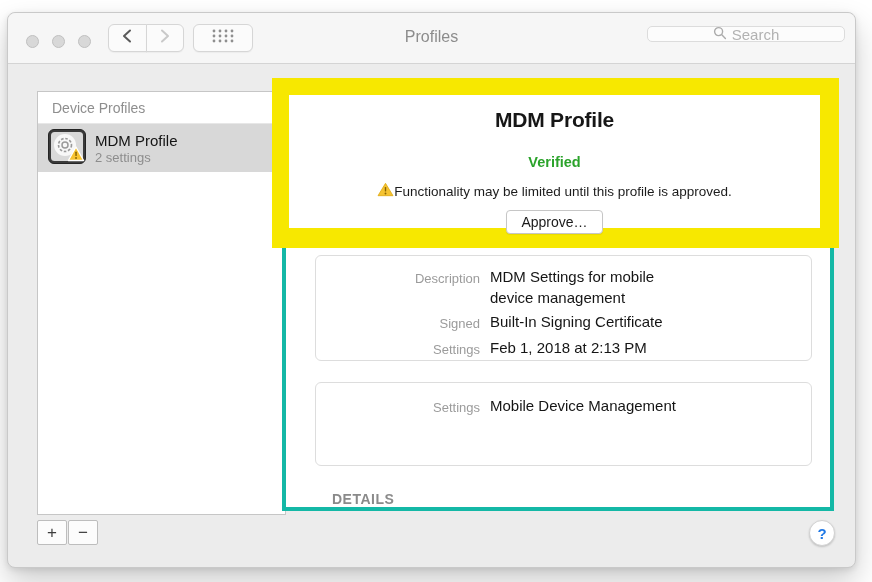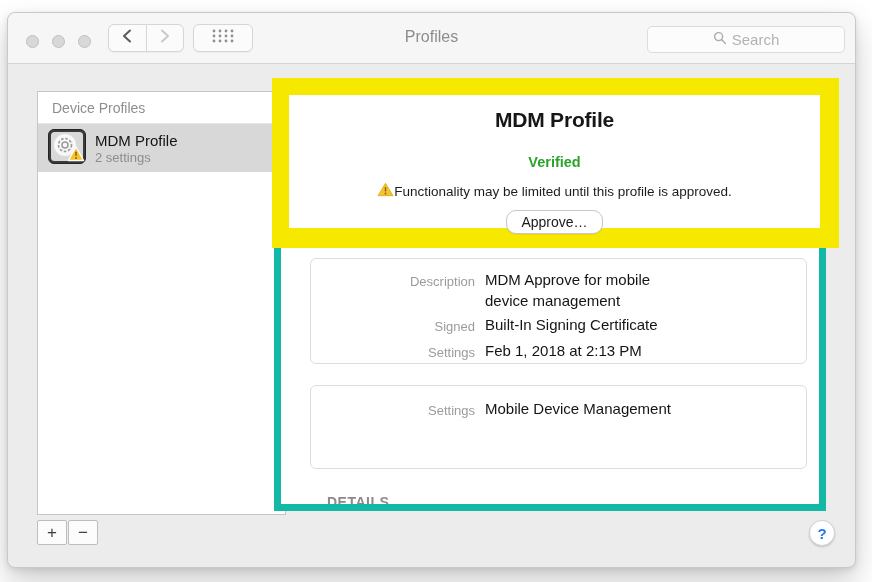--- a/index.html
+++ b/index.html
@@ -8,48 +8,48 @@
   
   .toolbar{position:absolute;left:0;top:0;right:0;height:50px;background:#f6f6f6;border-bottom:1px solid #d4d4d4;border-radius:8px 8px 0 0;}
   .traffic{position:absolute;left:18px;top:22px;display:flex;gap:13px;}
   .light{width:13px;height:13px;border-radius:50%;background:#d8d8d8;border:1px solid #c0c0c0;box-sizing:border-box;}
   .navseg{position:absolute;left:100px;top:11px;display:flex;height:28px;width:76px;}
   .navbtn{flex:1;background:#fbfbfb;border:1px solid #d6d6d6;display:flex;align-items:center;justify-content:center;box-shadow:0 1px 1px rgba(0,0,0,0.04);box-sizing:border-box;}
   .navbtn.back{border-radius:6px 0 0 6px;}
   .navbtn.fwd{border-radius:0 6px 6px 0;margin-left:-1px;}
   .showall{position:absolute;left:185px;top:11px;width:60px;height:28px;background:#fbfbfb;border:1px solid #d6d6d6;border-radius:6px;display:flex;align-items:center;justify-content:center;box-shadow:0 1px 1px rgba(0,0,0,0.04);box-sizing:border-box;}
   .wintitle{position:absolute;left:0;right:0;top:15px;text-align:center;font-size:16px;color:#8c8c8c;pointer-events:none;}
-  .search{position:absolute;right:10px;top:13px;width:198px;height:27px;background:#fcfcfc;border:1px solid #dcdcdc;border-radius:5px;display:flex;align-items:center;justify-content:center;gap:5px;color:#b2b2b2;font-size:15px;box-sizing:border-box;}
+  .search{position:absolute;right:10px;top:13px;width:198px;height:16px;background:#fcfcfc;border:1px solid #dcdcdc;border-radius:5px;display:flex;align-items:center;justify-content:center;gap:5px;color:#b2b2b2;font-size:15px;box-sizing:border-box;}
   
   .sidebar{position:absolute;left:29px;top:78px;width:249px;height:424px;background:#ffffff;border:1px solid #c6c6c6;box-sizing:border-box;}
   .sb-header{padding:8px 14px 7px;font-size:14px;color:#8e8e8e;border-bottom:1px solid #e7e7e7;}
   .sb-row{height:48px;display:flex;align-items:center;gap:9px;padding:0 10px;box-sizing:border-box;}
   .sb-row.selected{background:var(--selection-gray,#d8d8d8);}
   .sb-title{font-size:15px;color:#141414;line-height:19px;}
   .sb-sub{font-size:13px;color:#8d8d8d;line-height:16px;}
   .plusminus{position:absolute;left:29px;top:507px;display:flex;gap:1px;}
   .pmbtn{width:30px;height:25px;background:#fcfcfc;border:1px solid #bdbdbd;color:#3c3c3c;font-size:17px;line-height:22px;text-align:center;box-sizing:border-box;border-radius:2px;padding:0;font-family:inherit;}
   
-  .mainpanel{position:absolute;left:266px;top:78px;width:552px;height:420px;background:#ffffff;border:7px solid #14b8a6;box-sizing:border-box;overflow:hidden;}
+  .mainpanel{position:absolute;left:274px;top:78px;width:552px;height:420px;background:#ffffff;border:4px solid #14b8a6;box-sizing:border-box;overflow:hidden;}
   .card{position:absolute;left:29px;width:497px;background:#fff;border:1px solid #dddddd;border-radius:6px;box-sizing:border-box;}
   .card1{top:160px;height:106px;padding:10px 14px;}
   .card2{top:287px;height:84px;padding:12px 14px;}
   .card3{top:412px;height:40px;}
   .kvgrid{display:grid;grid-template-columns:150px 1fr;column-gap:10px;row-gap:3px;font-size:15px;line-height:21px;}
   .kvlabel{text-align:right;color:#9b9b9b;font-size:13px;padding-top:2px;}
   .kvvalue{color:#151515;}
   .kv-desc{max-width:180px;}
   .details-label{position:absolute;left:46px;top:396px;font-size:14px;font-weight:bold;color:#8a8a8a;letter-spacing:0.5px;}
   
   .highlight{position:absolute;left:264px;top:65px;width:567px;height:170px;background:var(--highlight-yellow,#F7E800);z-index:5;}
   .hl-inner{position:absolute;left:17px;top:17px;right:19px;bottom:20px;background:#ffffff;display:flex;flex-direction:column;align-items:center;text-align:center;padding-top:13px;box-sizing:border-box;}
   .hl-title{font-size:21px;font-weight:bold;color:#161616;letter-spacing:-0.2px;}
   .hl-status{margin-top:22px;font-size:14.5px;font-weight:bold;color:var(--verified-green,#2BA32B);}
   .hl-warnrow{margin-top:12px;display:flex;align-items:center;gap:0;font-size:13.5px;color:#1c1c1c;}
-  .approve{margin-top:10px;background:#ffffff;border:1px solid #c6c6c6;border-radius:10px;padding:3px 14px;font-size:14px;color:#1a1a1a;box-shadow:0 1px 1px rgba(0,0,0,0.06);font-family:inherit;}
+  .approve{margin-top:10px;background:#ffffff;border:1px solid #c6c6c6;border-radius:4px;padding:3px 14px;font-size:14px;color:#1a1a1a;box-shadow:0 1px 1px rgba(0,0,0,0.06);font-family:inherit;}
   
   .help{position:absolute;left:801px;top:507px;width:26px;height:26px;border-radius:50%;background:#ffffff;border:1px solid #d2d2d2;box-shadow:0 1px 2px rgba(0,0,0,0.18);color:var(--help-blue,#1F78E6);font-size:15px;font-weight:bold;display:flex;align-items:center;justify-content:center;box-sizing:border-box;padding:0;font-family:inherit;}
 </style>
 </head>
 <body>
 
 <div class="stage">
   <div class="window">
 
     <div class="toolbar">
@@ -132,21 +132,21 @@
 
     <div class="plusminus">
       <button class="pmbtn">+</button>
       <button class="pmbtn">−</button>
     </div>
 
     <div class="mainpanel">
       <div class="card card1">
         <div class="kvgrid">
           <div class="kvlabel">Description</div>
-          <div class="kvvalue kv-desc">MDM Approve for mobile device management</div>
+          <div class="kvvalue kv-desc">MDM Settings for mobile device management</div>
           <div class="kvlabel">Signed</div>
           <div class="kvvalue">Built-In Signing Certificate</div>
           <div class="kvlabel">Settings</div>
           <div class="kvvalue">Feb 1, 2018 at 2:13 PM</div>
         </div>
       </div>
 
       <div class="card card2">
         <div class="kvgrid">
           <div class="kvlabel">Settings</div>

